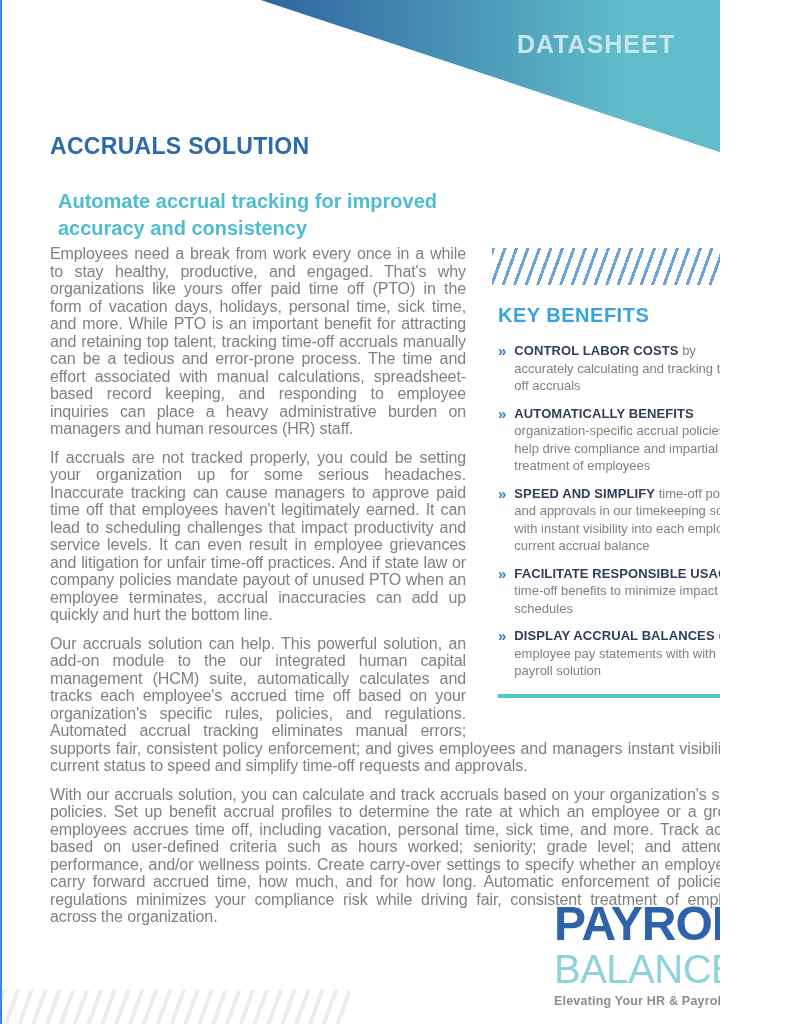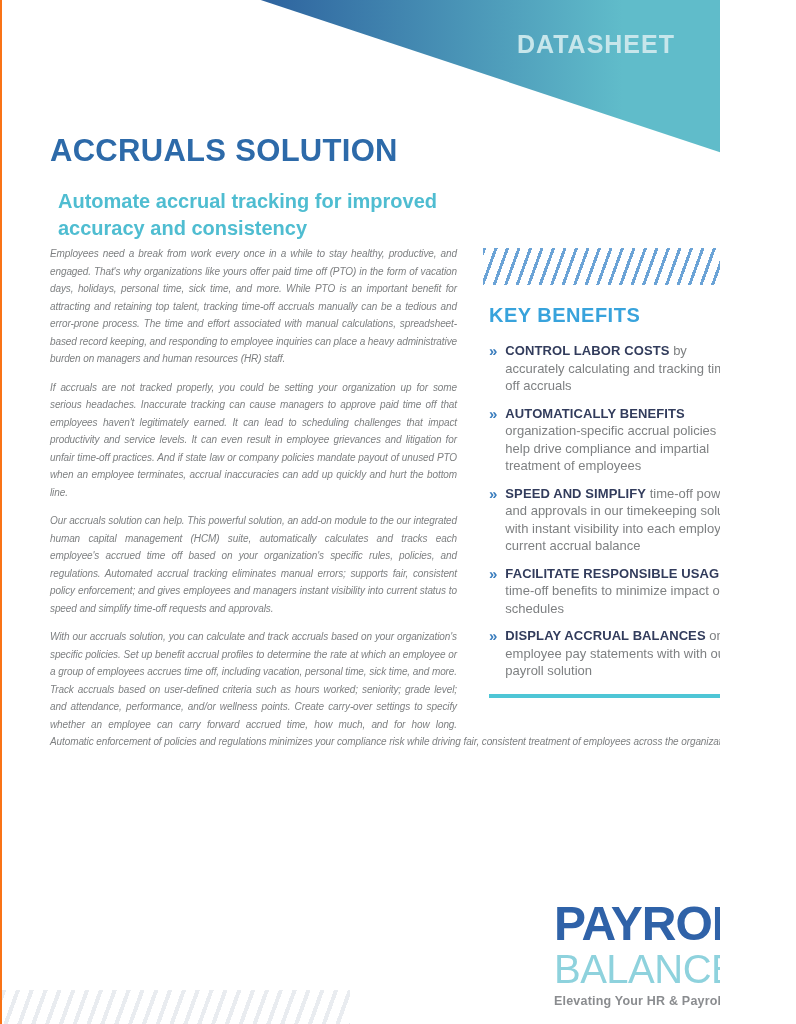--- a/index.html
+++ b/index.html
@@ -4,21 +4,21 @@
 <style>
   * { margin: 0; padding: 0; box-sizing: border-box; }
   html, body { background: #ffffff; }
   .page {
     position: relative;
     width: 720px;
     height: 1024px;
     background: #ffffff;
     overflow: hidden;
     font-family: "Liberation Sans", sans-serif;
-    border-left: 2px solid #f97316;
+    border-left: 2px solid #3b82f6;
   }
 
   
   .banner {
     position: absolute;
     top: 0; left: 0;
     width: 796px; height: 178px;
     background: linear-gradient(to right, var(--banner_gradient_start) 30%, var(--banner_gradient_end) 78%);
     clip-path: polygon(32.5% 0, 100% 0, 100% 100%);
   }
@@ -28,21 +28,21 @@
     font-size: 25px;
     font-weight: bold;
     letter-spacing: 1px;
     color: var(--banner_label_color);
   }
 
   
   .page-title {
     position: absolute;
     left: 48px; top: 133px;
-    font-size: 31px;
+    font-size: 23px;
     font-weight: bold;
     letter-spacing: 0.3px;
     color: var(--title_blue);
   }
   .page-subtitle {
     position: absolute;
     left: 56px; top: 188px;
     width: 400px;
     font-size: 20px;
     font-weight: bold;
@@ -50,40 +50,39 @@
     color: var(--subtitle_teal);
   }
 
   
   .content {
     position: absolute;
     left: 48px; top: 245px;
     width: 714px;
   }
   .body-par {
-    font-size: 10px;
+    font-size: 16px;
     line-height: 17.5px;
     letter-spacing: -0.1px;
     color: var(--body_gray);
     text-align: justify;
     margin-bottom: 11px;
-    font-style: italic;
   }
   .section-heading {
     font-size: 19px;
     font-weight: bold;
     color: var(--heading_blue);
     margin: 4px 0 6px 0;
   }
 
   
   .sidebar {
     float: right;
     width: 266px;
-    margin: 3px 17px 28px 24px;
+    margin: 3px 8px 28px 24px;
   }
   .hatch-blue {
     width: 258px; height: 37px;
     margin-left: 2px;
     background: repeating-linear-gradient(110deg,
       var(--hatch_blue) 0 3px, transparent 3px 10.8px);
   }
   .sidebar-heading {
     margin: 19px 0 0 8px;
     font-size: 20px;

